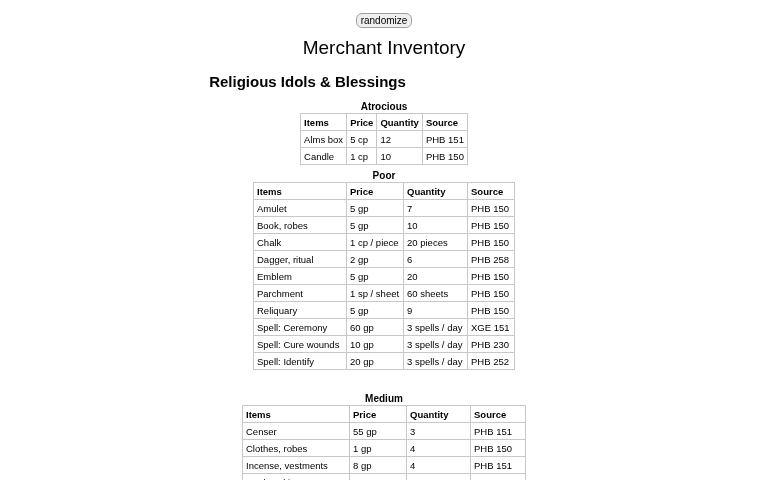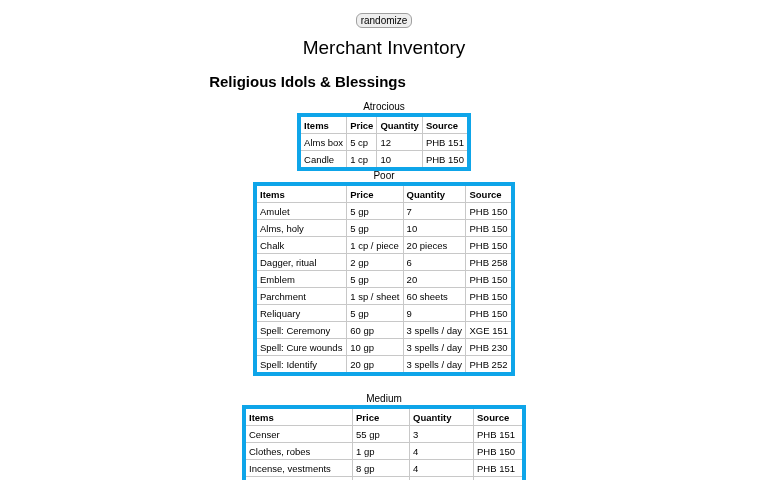--- a/index.html
+++ b/index.html
@@ -2,25 +2,25 @@
 <html><head>
 <meta charset="utf-8">
 <style>
   html, body { margin:0; padding:0; background:#ffffff; }
   body { width:768px; height:480px; overflow:hidden; font-family:"Liberation Sans", sans-serif; color:#000; position:relative; }
   .btn-wrap { text-align:center; padding-top:10px; height:15px; }
   button.rand { font-family:"Liberation Sans", sans-serif; font-size:10px; padding:1px 4px; height:15px; line-height:11px; background:#efefef; border:1px solid #a0a0a0; border-radius:6px; color:#000; }
   h1 { margin:0; text-align:center; font-size:19px; font-weight:normal; position:absolute; top:37px; left:0; width:768px; }
   h2 { margin:0; text-align:center; font-size:15px; font-weight:bold; position:absolute; top:73px; left:0; width:615px; }
   .section { position:absolute; left:0; width:768px; }
-  .caption { text-align:center; font-size:10px; font-weight:normal; height:12px; line-height:12px; }
+  .caption { text-align:center; font-size:10px; font-weight:bold; height:12px; line-height:12px; }
   table { border-collapse:collapse; margin:0 auto; font-size:9.5px; }
   td, th { border:1px solid #c8c8c8; padding:0 3px; height:16px; text-align:left; white-space:nowrap; }
   th { font-weight:bold; }
-  table.outer { border:4px solid #0ea5e9;padding-left:31px; }
+  table.outer { border:1px solid #0ea5e9;padding-left:31px; }
 </style>
 </head>
 <body>
 
 <div class="btn-wrap">
   <button class="rand">randomize</button>
 </div>
 
 <h1>Merchant Inventory</h1>
 <h2>Religious Idols &amp; Blessings</h2>
@@ -65,21 +65,21 @@
       </tr>
     </thead>
     <tbody>
       <tr>
           <td>Amulet</td>
           <td>5 gp</td>
           <td>7</td>
           <td>PHB 150</td>
         </tr>
       <tr>
-          <td>Alms, holy</td>
+          <td>Book, robes</td>
           <td>5 gp</td>
           <td>10</td>
           <td>PHB 150</td>
         </tr>
       <tr>
           <td>Chalk</td>
           <td>1 cp / piece</td>
           <td>20 pieces</td>
           <td>PHB 150</td>
         </tr>

